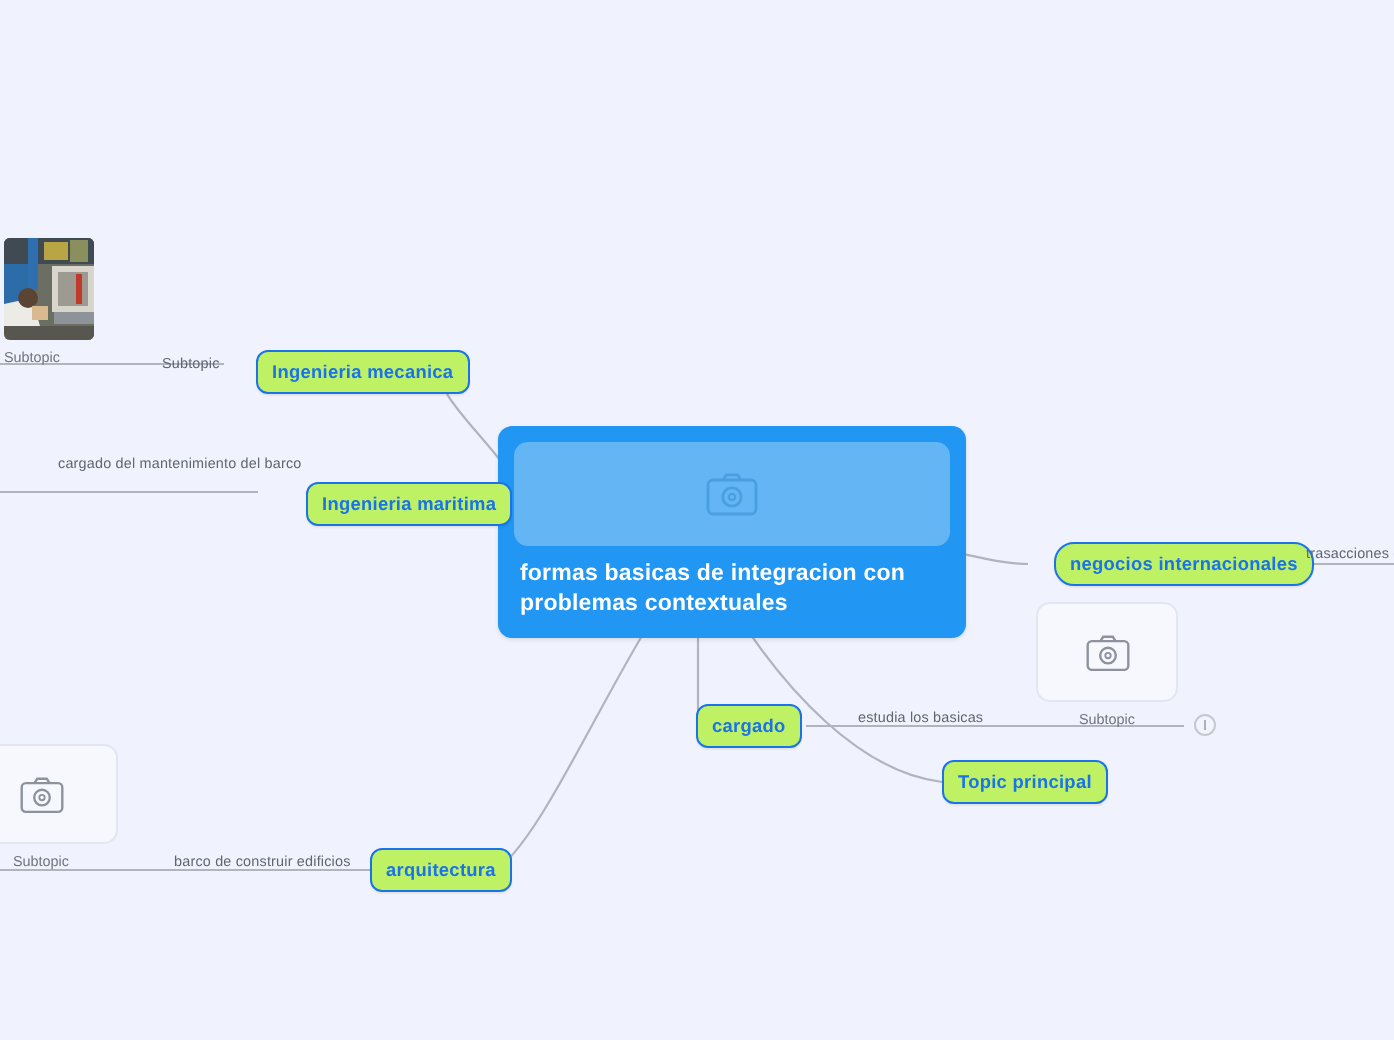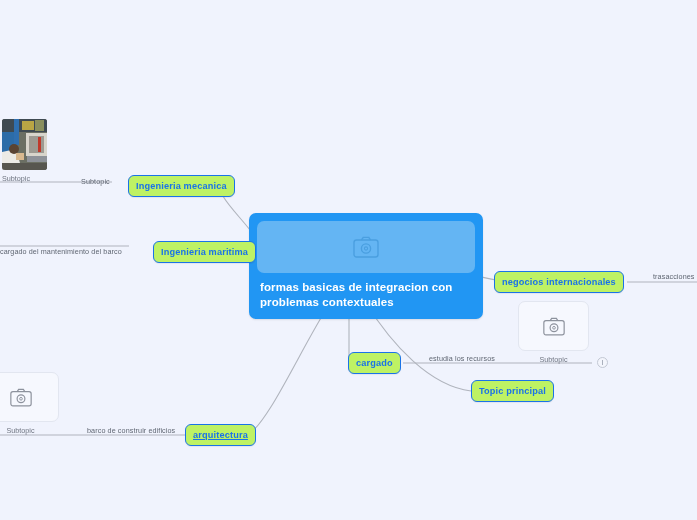--- a/index.html
+++ b/index.html
@@ -162,41 +162,41 @@
   </div>
 
   <div class="node chip" style="left:128px; top:175px;">
     <span>Ingenieria mecanica</span>
   </div>
 
   <div class="node chip" style="left:129px; top:241px;margin-left:24px;">
     <span>Ingenieria maritima</span>
   </div>
 
-  <div class="node chip" style="left:494px; top:271px;">
+  <div class="node chip" style="left:527px; top:271px;border-radius:10px;">
     <span>negocios internacionales</span>
   </div>
 
   <div class="node chip" style="left:348px; top:352px;">
     <span>cargado</span>
   </div>
 
   <div class="node chip" style="left:471px; top:380px;">
     <span>Topic principal</span>
   </div>
 
-  <div class="node chip" style="left:185px; top:424px;text-decoration:underline;">
+  <div class="node chip" style="left:185px; top:424px;">
     <span>arquitectura</span>
   </div>
 
-  <div class="node plain-label" style="left:0px; top:247px;">cargado del mantenimiento del barco</div>
+  <div class="node plain-label" style="left:0px; top:227px;padding-left:29px;">cargado del mantenimiento del barco</div>
 
   <div class="node plain-label" style="left:87px; top:426px;">barco de construir edificios</div>
 
-  <div class="node plain-label" style="left:429px; top:354px;">estudia los recursos</div>
+  <div class="node plain-label" style="left:429px; top:354px;">estudia los basicas</div>
 
   <div class="node plain-label" style="left:653px; top:272px;">trasacciones de</div>
 
   <div class="node" style="left:2px; top:119px;">
     <div class="photo" style="width:45px; height:51px;">
       <svg width="45" height="51" viewBox="0 0 45 51">
         <rect width="45" height="51" fill="#6b6f63"></rect>
         <rect x="0" y="0" width="45" height="13" fill="#3f4a52"></rect>
         <rect x="12" y="0" width="5" height="26" fill="#2f6fb0"></rect>
         <rect x="20" y="2" width="12" height="9" fill="#b9a544"></rect>

